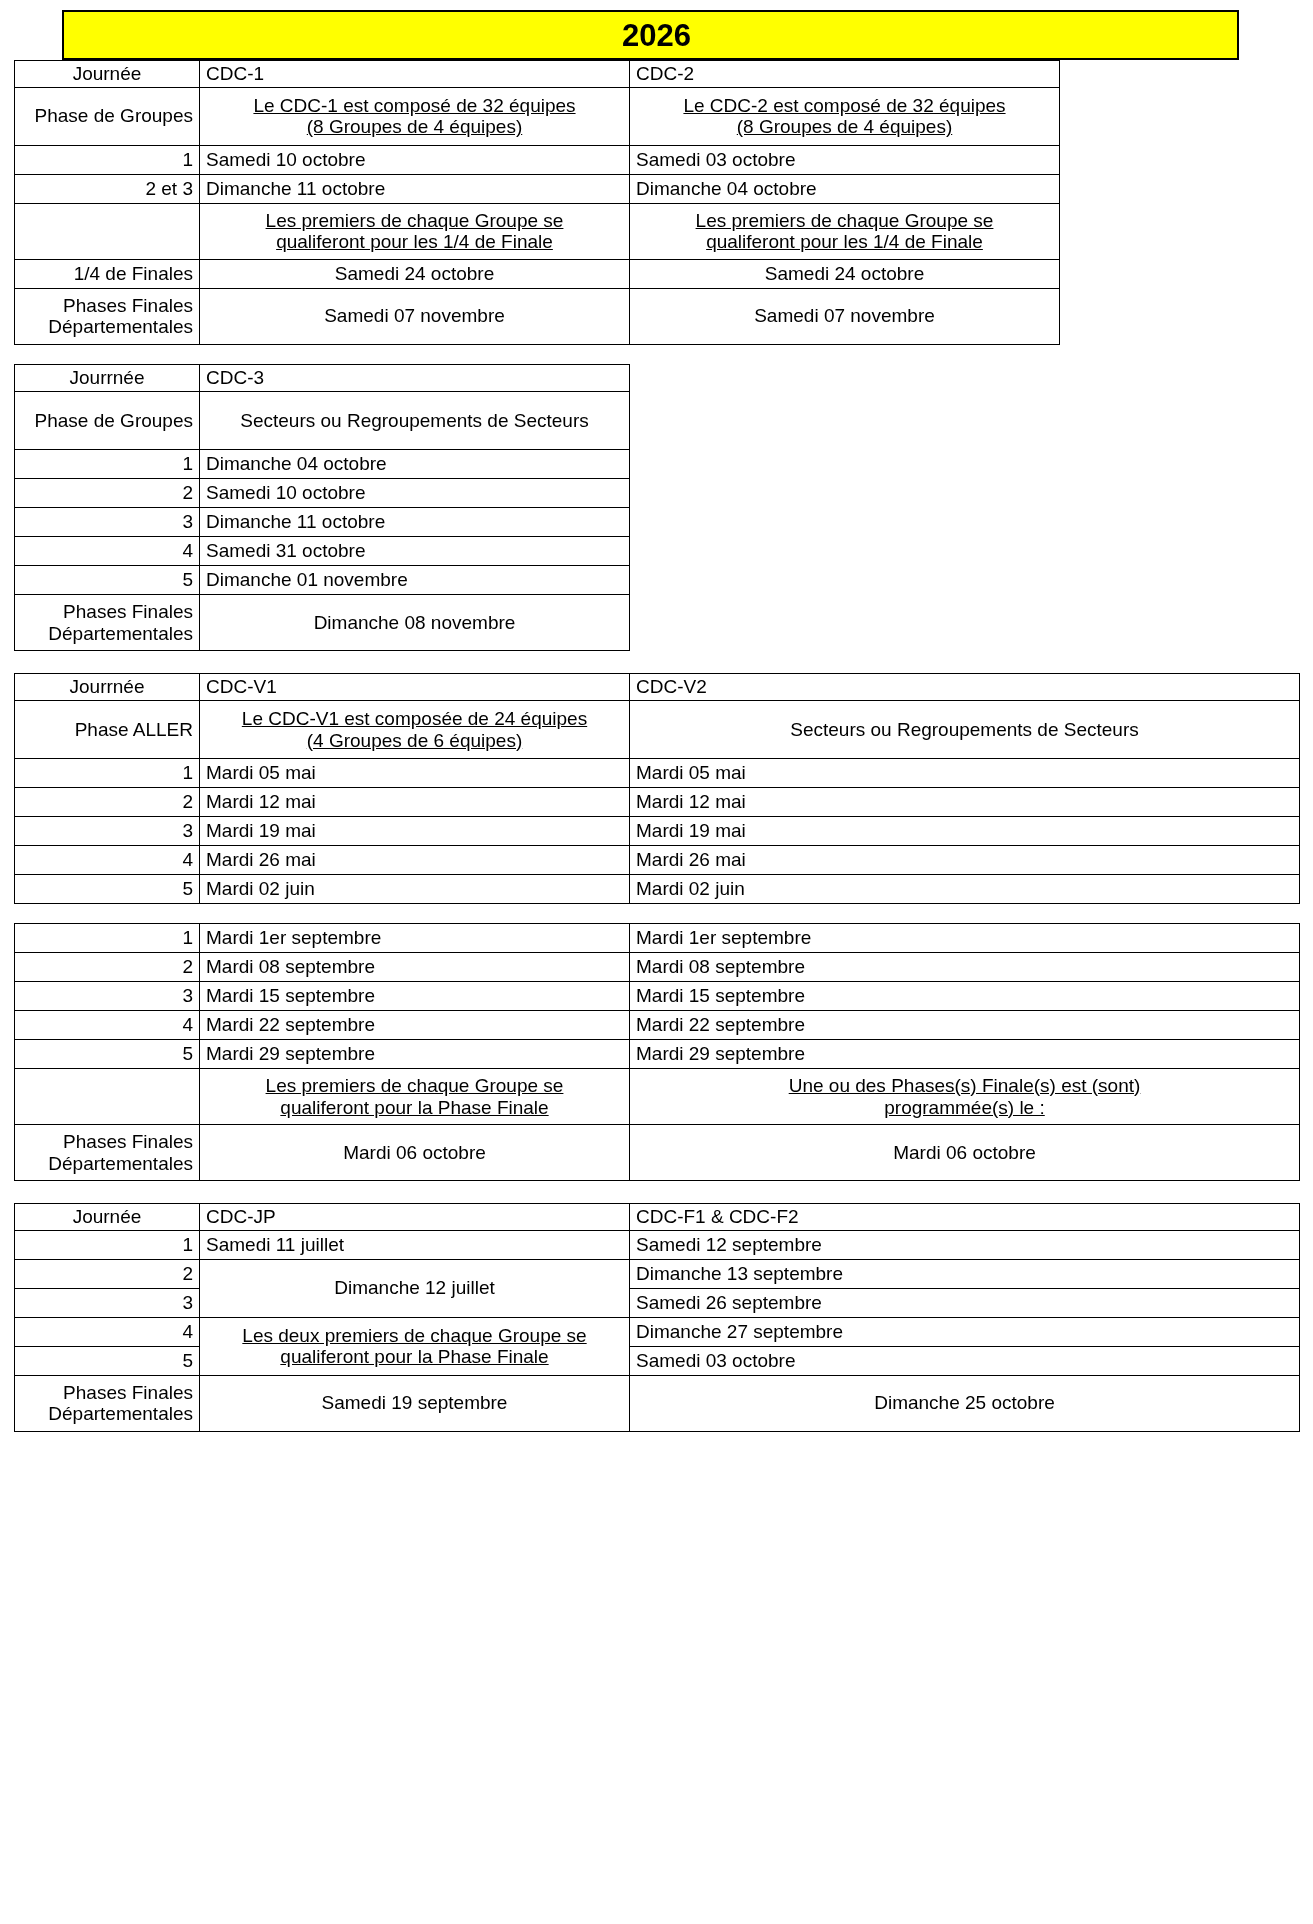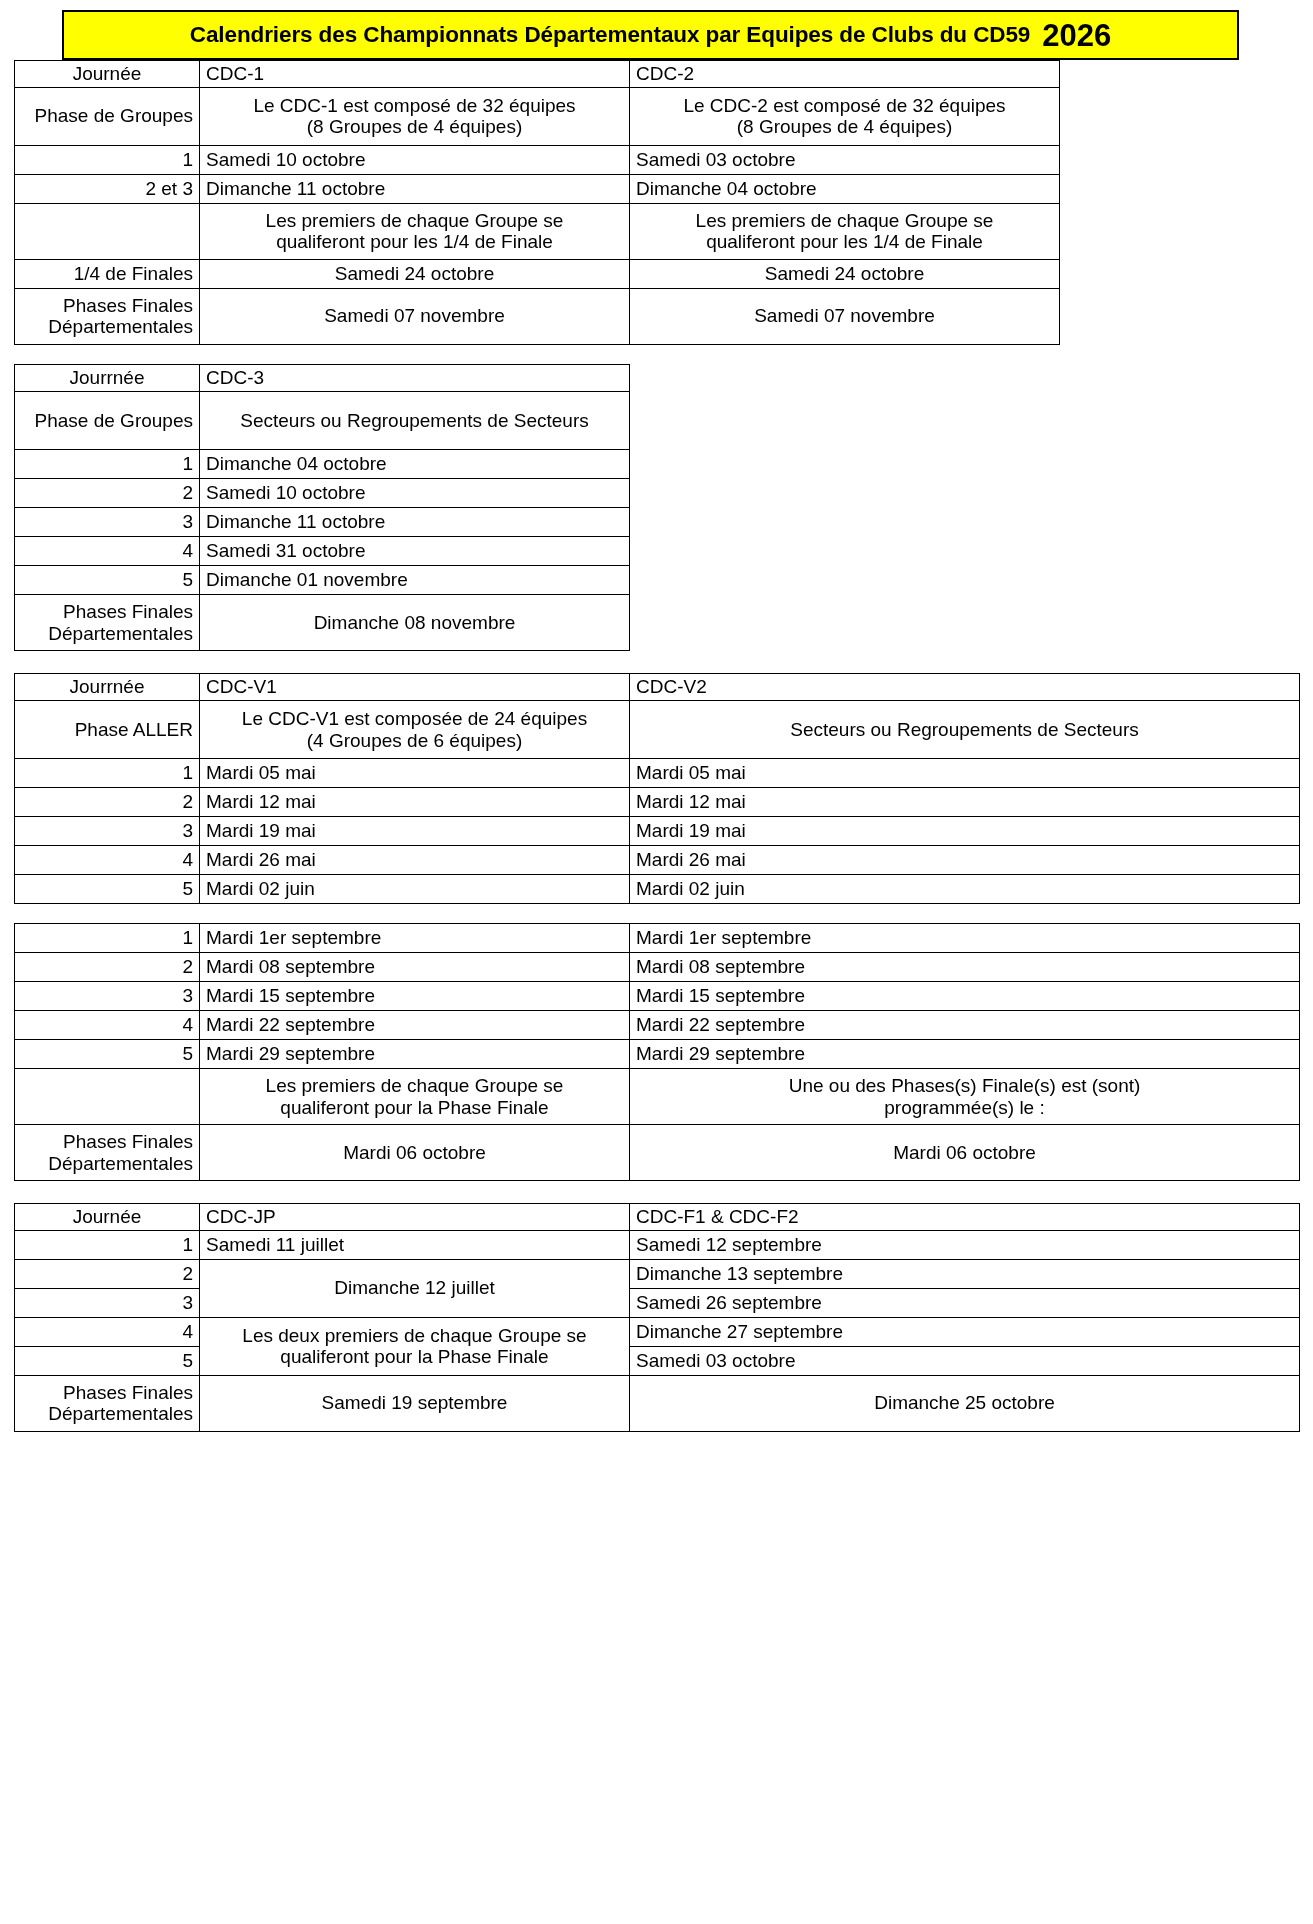--- a/index.html
+++ b/index.html
@@ -71,31 +71,30 @@
     text-align: left;
     font-size: 19px;
     margin-top: 31px;
   }
   td.orange {
     background: #f5a800;
     text-align: center;
   }
   td.ctr { text-align: center; }
   td.lft { text-align: left; }
-  .two-line { line-height: 1.25; }
+  .two-line { line-height: 1.25; text-decoration: underline; }
   .spacer-row td { border: none; background: transparent; height: 20px; }
   .gap { height: 22px; }
 </style>
 </head>
 <body>
 
 <div class="page">
 
   <div class="title-bar">
-    <span class="title-text">Calendriers des Championnats Départementaux par Equipes de Clubs du CD59</span>
     <span class="title-year">2026</span>
   </div>
 
   <table class="grid">
     <colgroup>
       <col style="width:185px">
         <col style="width:430px">
         <col style="width:430px">
         <col style="width:240px">
     </colgroup>

